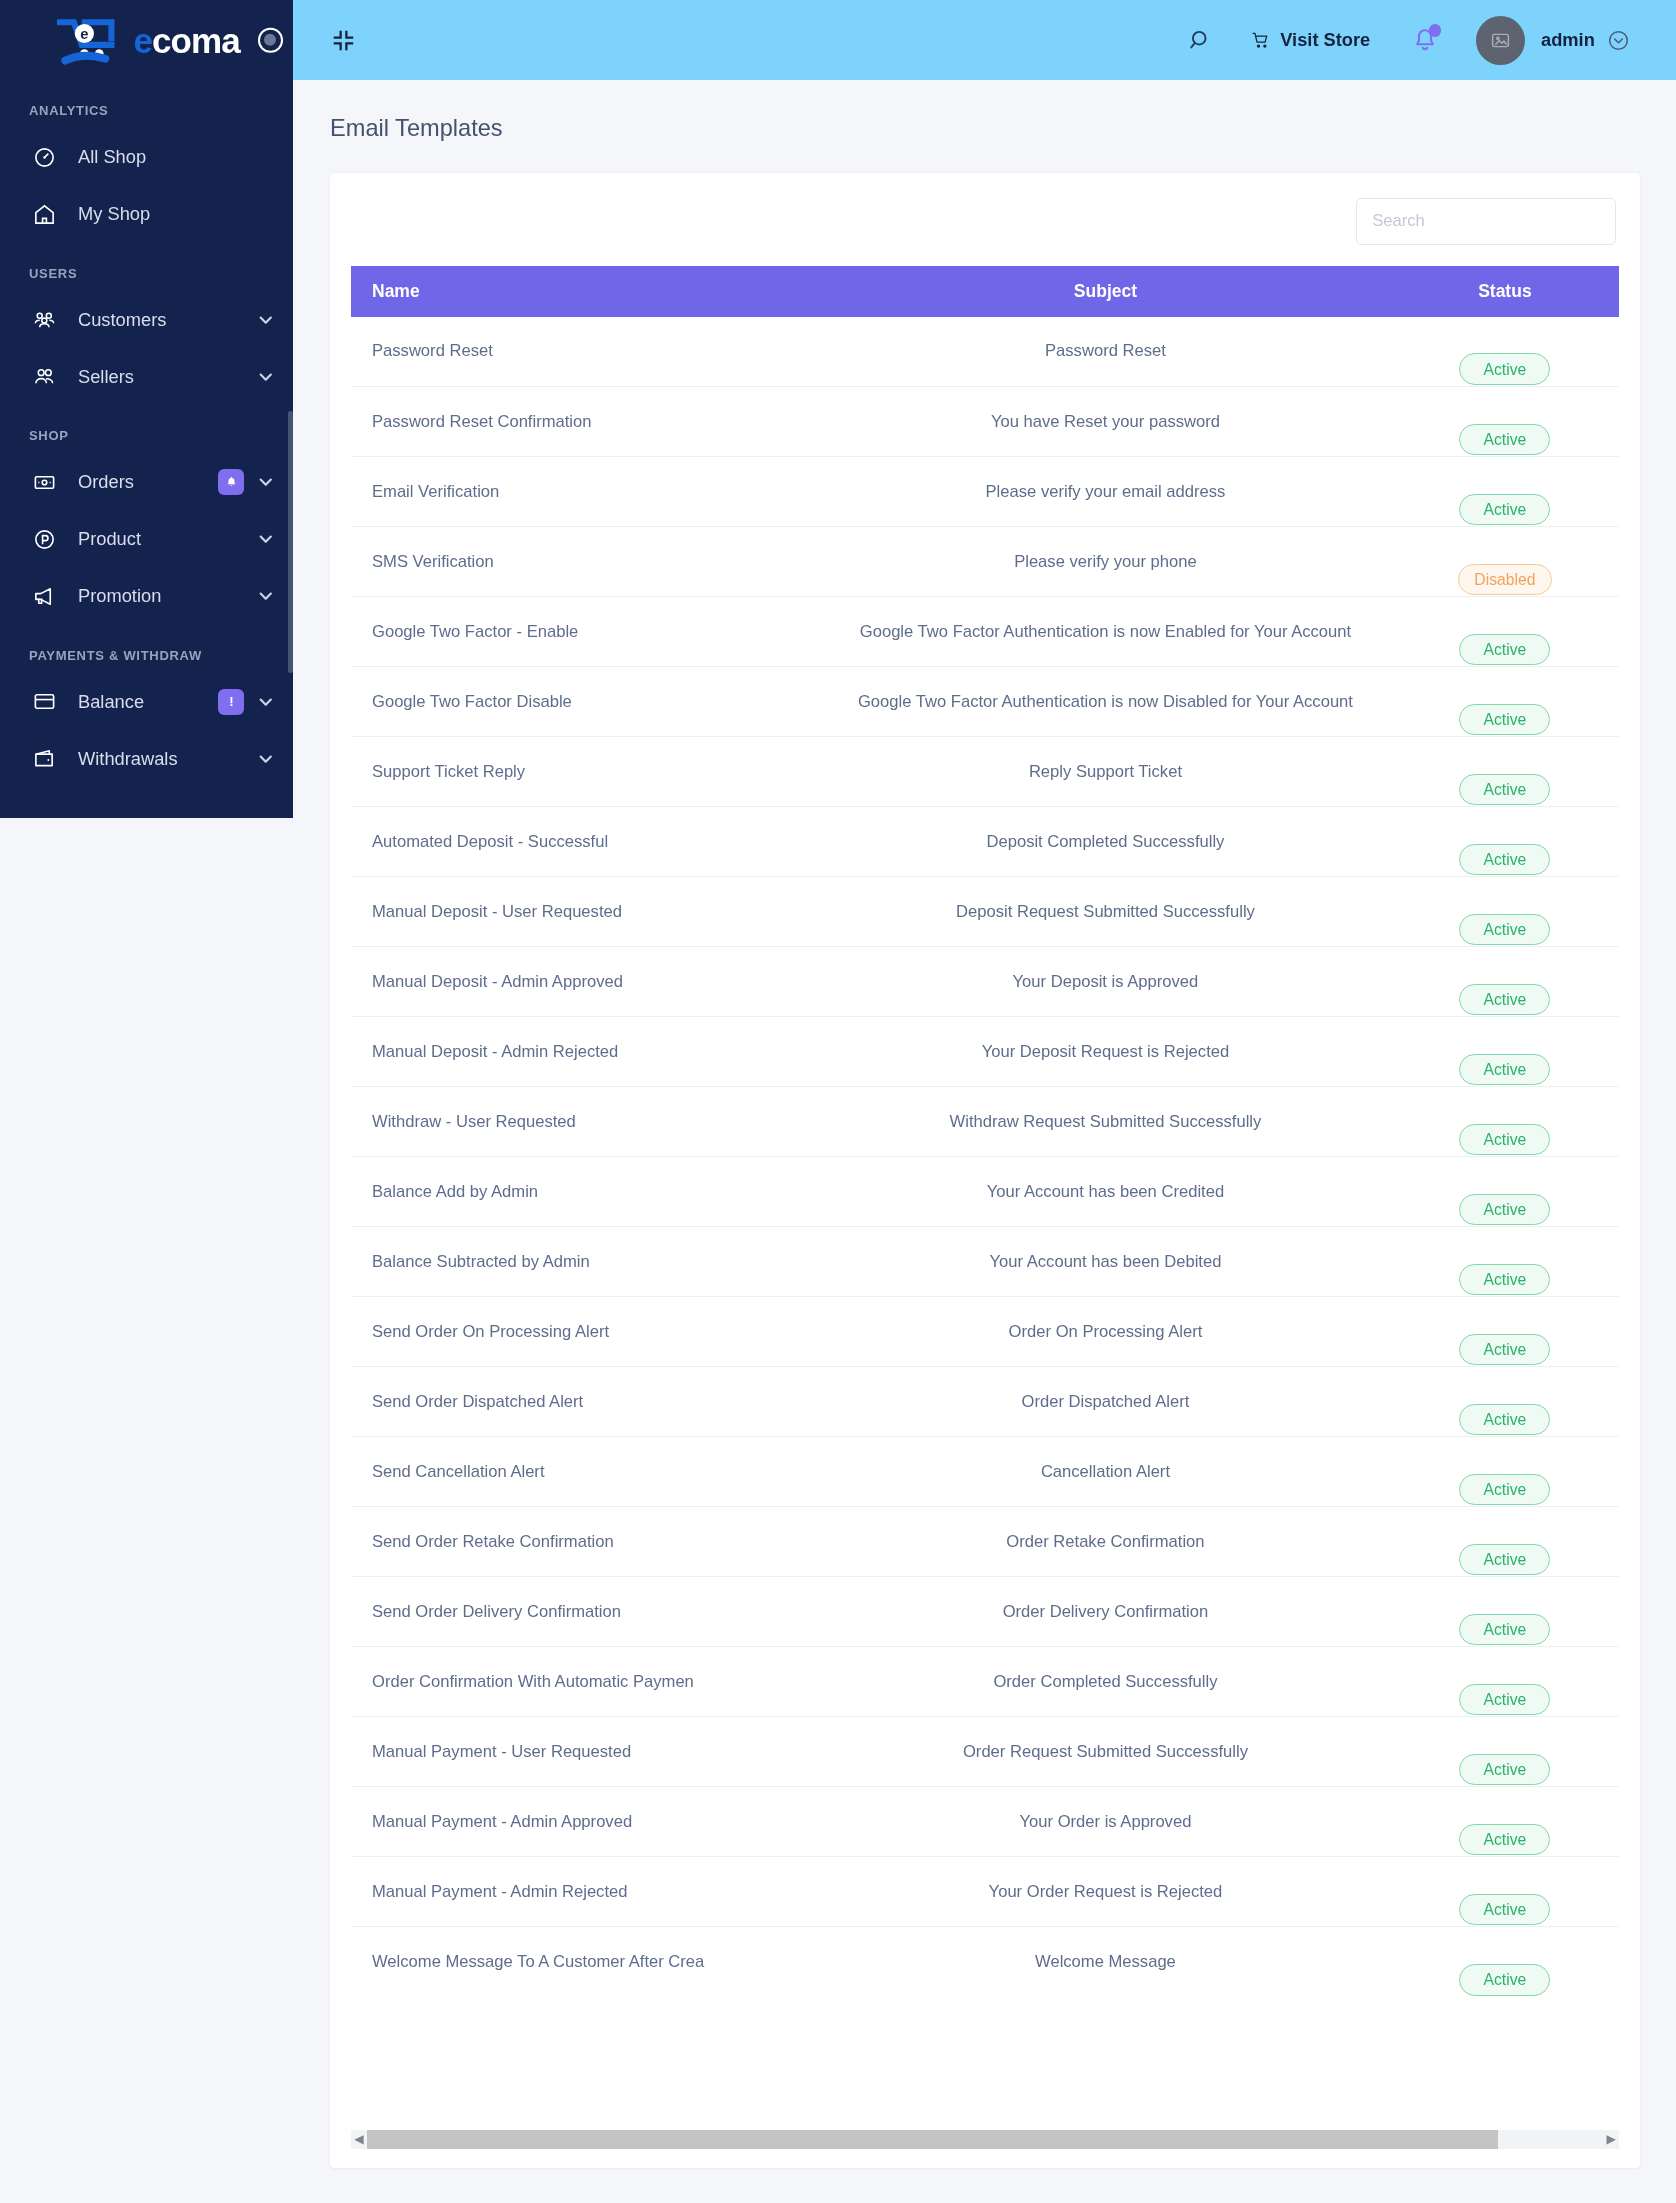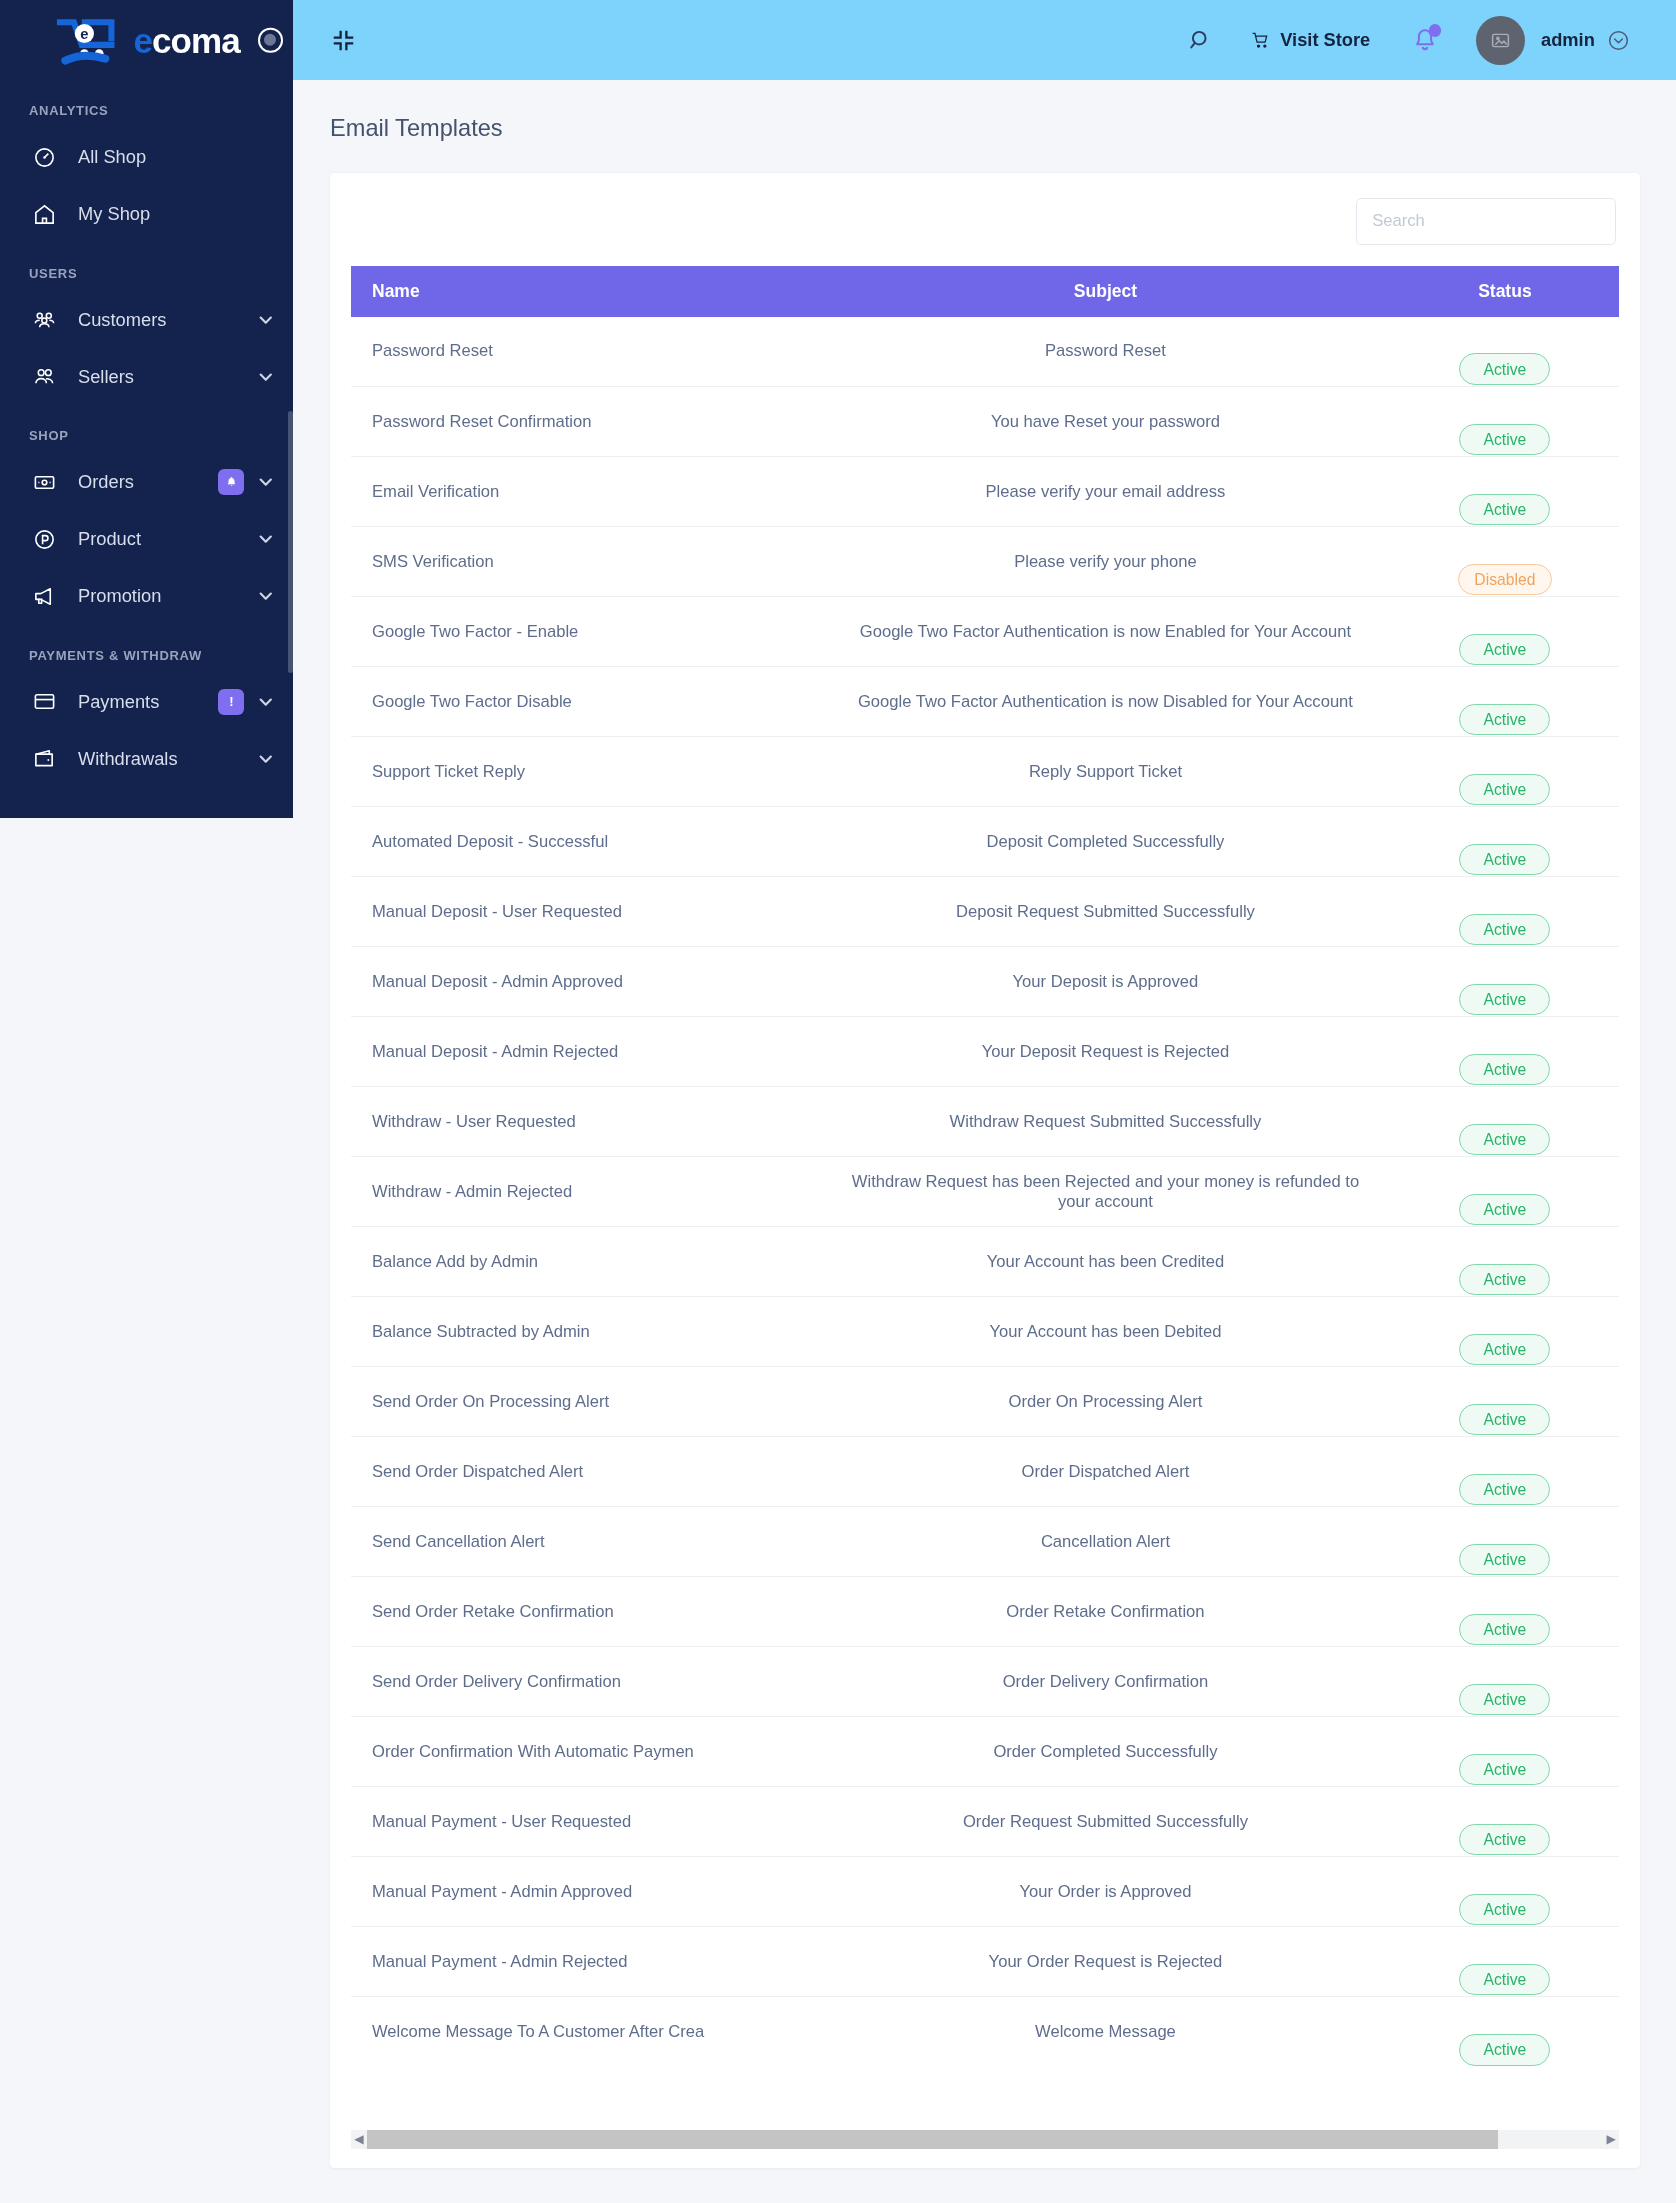--- a/index.html
+++ b/index.html
@@ -348,21 +348,21 @@
     </div>
 
     <div class="nav-section-label">PAYMENTS &amp; WITHDRAW</div>
     <div class="nav-item">
       <span class="ico">
         <svg viewBox="0 0 24 24" width="23" height="23" fill="none" stroke="currentColor" stroke-width="1.7">
             <rect x="2.5" y="5" width="19" height="14" rx="1.6"></rect>
             <path d="M2.5 10h19"></path>
           </svg>
       </span>
-      <span class="lbl">Payments</span>
+      <span class="lbl">Balance</span>
       <span class="badge">!</span>
       <span class="chev"><svg viewBox="0 0 24 24" width="17.5" height="17.5" fill="none" stroke="currentColor" stroke-width="3" stroke-linecap="round" stroke-linejoin="round">
             <path d="M5 9 L12 16 L19 9"></path>
           </svg></span>
     </div>
     <div class="nav-item">
       <span class="ico">
         <svg viewBox="0 0 24 24" width="23" height="23" fill="none" stroke="currentColor" stroke-width="1.7" stroke-linejoin="round">
             <path d="M3 7.5 17 4v3.5"></path>
             <path d="M3 7.5h17v12H3z"></path>
@@ -501,25 +501,20 @@
               <td class="c-name">Manual Deposit - Admin Rejected</td>
               <td class="c-subj">Your Deposit Request is Rejected</td>
               <td class="c-stat"><span class="status-pill active">Active</span></td>
             </tr>
             <tr>
               <td class="c-name">Withdraw  - User Requested</td>
               <td class="c-subj">Withdraw Request Submitted Successfully</td>
               <td class="c-stat"><span class="status-pill active">Active</span></td>
             </tr>
             <tr>
-              <td class="c-name">Withdraw - Admin Rejected</td>
-              <td class="c-subj">Withdraw Request has been Rejected and your money is refunded to your account</td>
-              <td class="c-stat"><span class="status-pill active">Active</span></td>
-            </tr>
-            <tr>
               <td class="c-name">Balance Add by Admin</td>
               <td class="c-subj">Your Account has been Credited</td>
               <td class="c-stat"><span class="status-pill active">Active</span></td>
             </tr>
             <tr>
               <td class="c-name">Balance Subtracted by Admin</td>
               <td class="c-subj">Your Account has been Debited</td>
               <td class="c-stat"><span class="status-pill active">Active</span></td>
             </tr>
             <tr>

